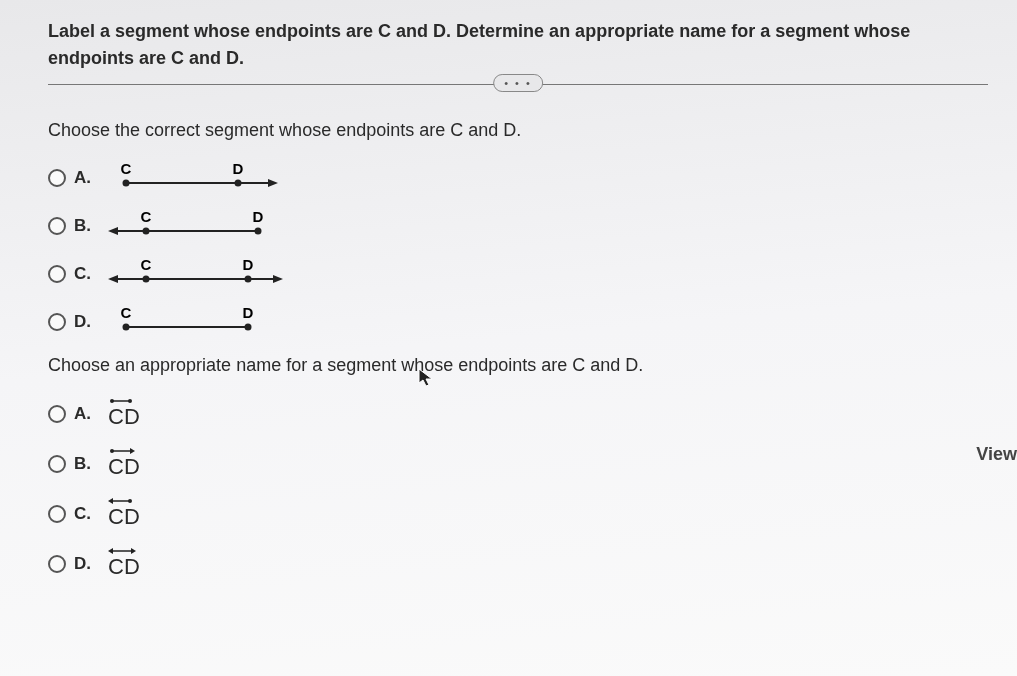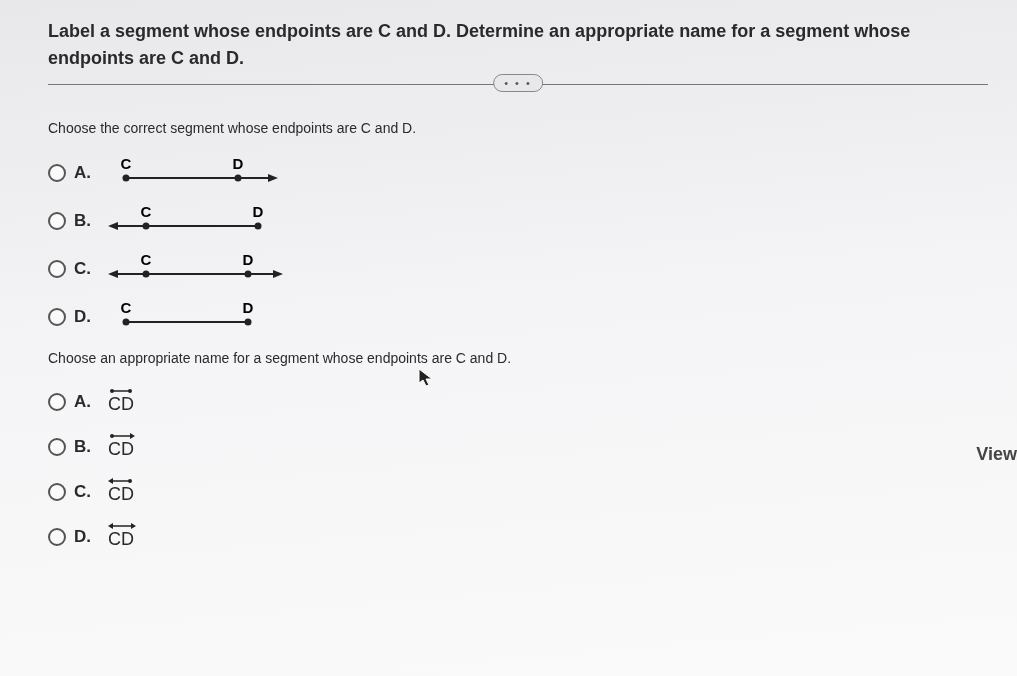--- a/index.html
+++ b/index.html
@@ -43,21 +43,21 @@
     background: #e8e8ea;
     border: 1px solid #888;
     border-radius: 12px;
     padding: 2px 10px;
     font-size: 11px;
     letter-spacing: 2px;
     color: #555;
     cursor: pointer;
   }
   .prompt {
-    font-size: 14px;
+    font-size: 18px;
     margin-bottom: 22px;
   }
   .option-row {
     display: flex;
     align-items: center;
     margin-bottom: 18px;
     gap: 8px;
   }
   .radio {
     width: 18px;
@@ -72,21 +72,21 @@
     font-size: 17px;
     font-weight: bold;
     width: 26px;
   }
   .diagram {
     width: 180px;
     height: 30px;
     position: relative;
   }
   .notation {
-    font-size: 18px;
+    font-size: 22px;
     position: relative;
     padding-top: 6px;
   }
   .notation .over {
     position: absolute;
     top: -2px;
     left: 0;
     right: 0;
     height: 10px;
   }

